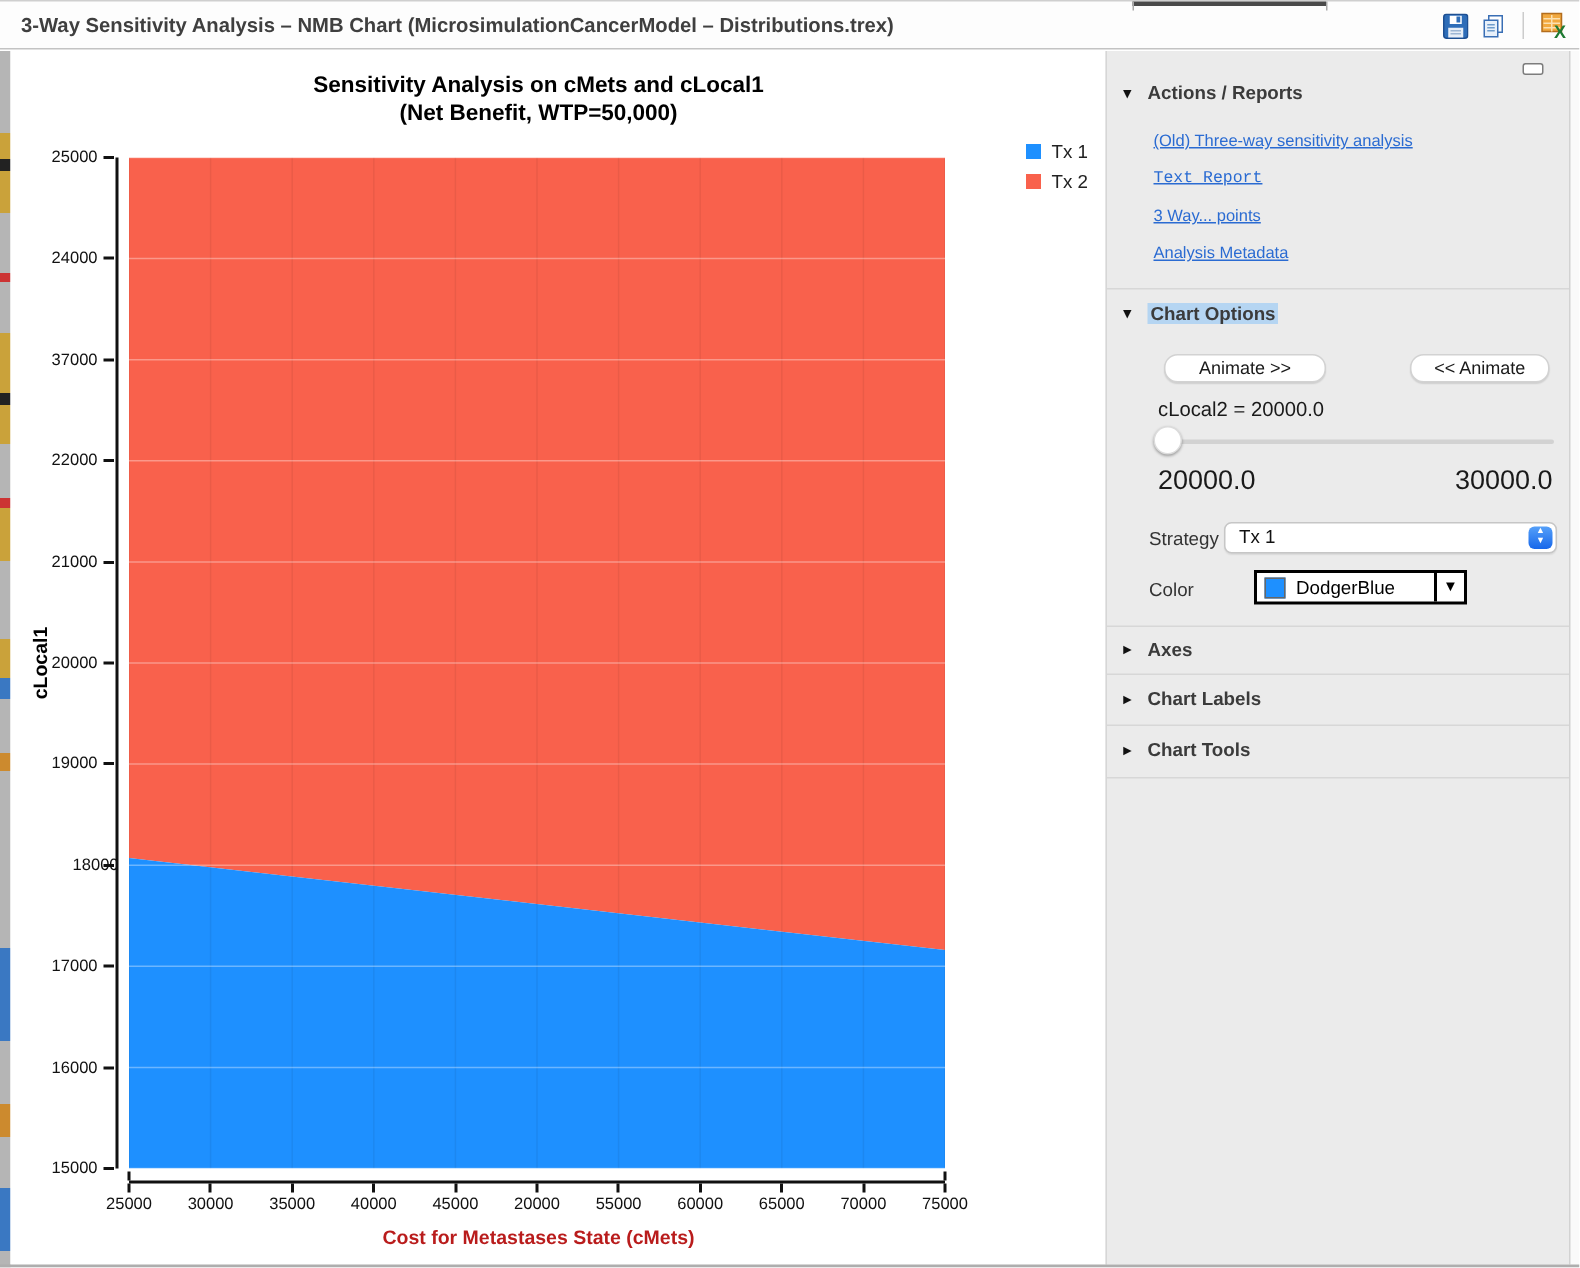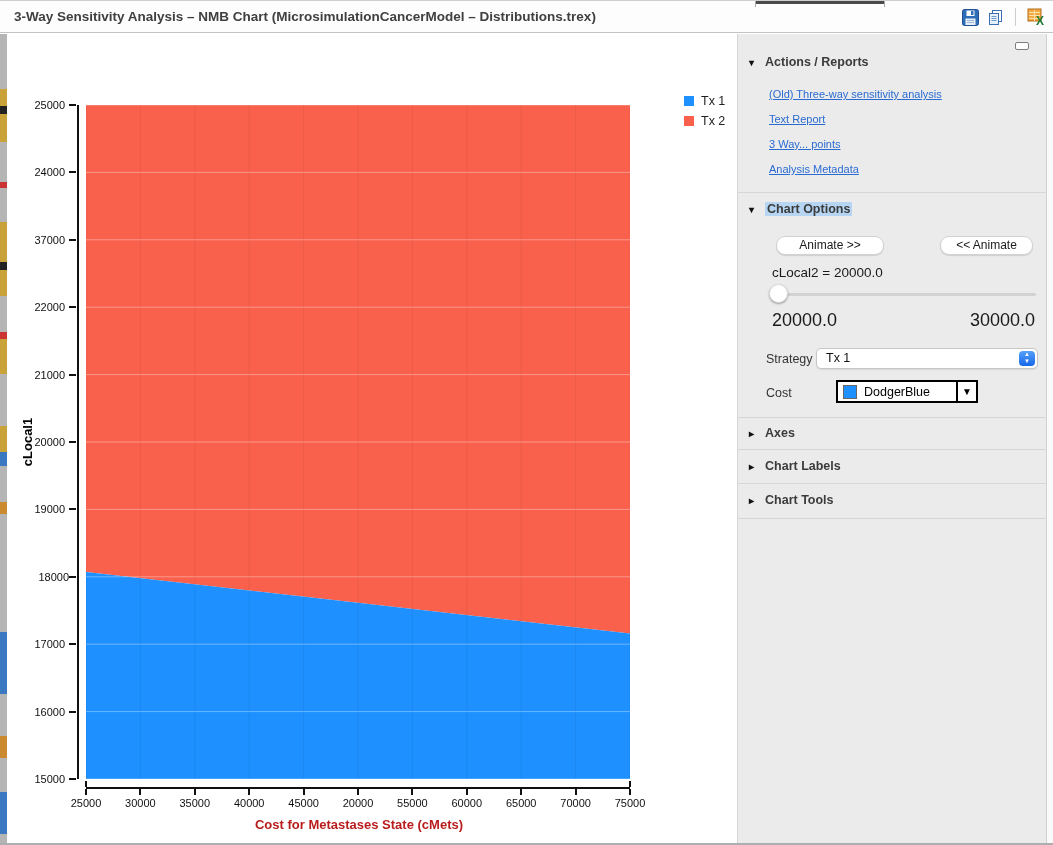--- a/index.html
+++ b/index.html
@@ -108,20 +108,24 @@
       <line x1="2" y1="10.5" x2="13" y2="10.5" stroke="#fbe0b0"></line>
       <line x1="7.5" y1="2" x2="7.5" y2="13" stroke="#fbe0b0"></line>
       <text x="9" y="17" font-size="12" font-weight="bold" fill="#1f7a33" font-family="Liberation Sans, sans-serif">X</text>
     </svg>
   </div>
 </div>
 
 <div class="left-strip"></div>
 
 <div class="chart-region">
+  <div class="chart-title">
+    <div>Sensitivity Analysis on cMets and cLocal1</div>
+    <div>(Net Benefit, WTP=50,000)</div>
+  </div>
   <div class="legend">
     <div class="legend-row">
       <span class="legend-swatch" style="background: rgb(30, 144, 255);"></span>
       <span>Tx 1</span>
     </div>
     <div class="legend-row">
       <span class="legend-swatch" style="background: rgb(249, 97, 76);"></span>
       <span>Tx 2</span>
     </div>
   </div>
@@ -157,21 +161,21 @@
   </div>
 <div class="y-axis-line" style="left: 70px; top: 71px; height: 674px;"></div>
     <div class="x-axis-line" style="left: 79px; top: 753px; width: 544px;"></div>
     <div class="ytick" style="left: 62px; top: 744px;"></div>
     <div class="ytick-label" style="left: 10px; top: 739px;">15000</div>
     <div class="ytick" style="left: 62px; top: 676.6px;"></div>
     <div class="ytick-label" style="left: 10px; top: 671.6px;">16000</div>
     <div class="ytick" style="left: 62px; top: 609.2px;"></div>
     <div class="ytick-label" style="left: 10px; top: 604.2px;">17000</div>
     <div class="ytick" style="left: 62px; top: 541.8px;"></div>
-    <div class="ytick-label" style="left: 14px; top: 536.8px; text-align: right;">18000</div>
+    <div class="ytick-label" style="left: 24px; top: 536.8px; text-align: right;">18000</div>
     <div class="ytick" style="left: 62px; top: 474.4px;"></div>
     <div class="ytick-label" style="left: 10px; top: 469.4px;">19000</div>
     <div class="ytick" style="left: 62px; top: 407px;"></div>
     <div class="ytick-label" style="left: 10px; top: 402px;">20000</div>
     <div class="ytick" style="left: 62px; top: 339.6px;"></div>
     <div class="ytick-label" style="left: 10px; top: 334.6px;">21000</div>
     <div class="ytick" style="left: 62px; top: 272.2px;"></div>
     <div class="ytick-label" style="left: 10px; top: 267.2px;">22000</div>
     <div class="ytick" style="left: 62px; top: 204.8px;"></div>
     <div class="ytick-label" style="left: 10px; top: 199.8px;">37000</div>
@@ -206,21 +210,21 @@
   </div>
 
 <div id="panel">
   <div class="collapse-btn"></div>
 
   <div class="sec-h" style="top:21px;">
     <span class="tri">▾</span>
     <span>Actions / Reports</span>
   </div>
   <a class="plink" style="top:54px;">(Old) Three-way sensitivity analysis</a>
-  <a class="plink" style="top:79px;">Text Report</a>
+  <a class="plink" style="top:79px;font-family:Liberation Mono, monospace;">Text Report</a>
   <a class="plink" style="top:104px;">3 Way... points</a>
   <a class="plink" style="top:129px;">Analysis Metadata</a>
 
   <div class="divider" style="top:158px;"></div>
 
   <div class="sec-h" style="top:168px;">
     <span class="tri">▾</span>
     <span class="hl">Chart Options</span>
   </div>
   <button class="panel-btn" style="top:202px; left:38px;  width:108px;">Animate &gt;&gt;</button>
@@ -231,21 +235,21 @@
   <div class="slider-thumb" style="top:250px; left:31px;"></div>
   <div class="range-label" style="top:276px; left:34px;">20000.0</div>
   <div class="range-label" style="top:276px; right:11px;">30000.0</div>
 
   <div class="ctl-label" style="top:318px; left:28px;">Strategy</div>
   <div class="mac-select" style="top:314px;">
     <span>Tx 1</span>
     <span class="mac-stepper">▲<br>▼</span>
   </div>
 
-  <div class="ctl-label" style="top:352px; left:28px;">Cost</div>
+  <div class="ctl-label" style="top:352px; left:28px;">Color</div>
   <div class="color-select" style="top:346px;margin-left:20px;">
     <span class="color-swatch" style="background: rgb(30, 144, 255);"></span>
     <span class="color-name">DodgerBlue</span>
     <span class="color-arrow">▼</span>
   </div>
 
   <div class="divider" style="top:383px;"></div>
   <div class="sec-h" style="top:392px;">
     <span class="tri">▸</span>
     <span>Axes</span>

